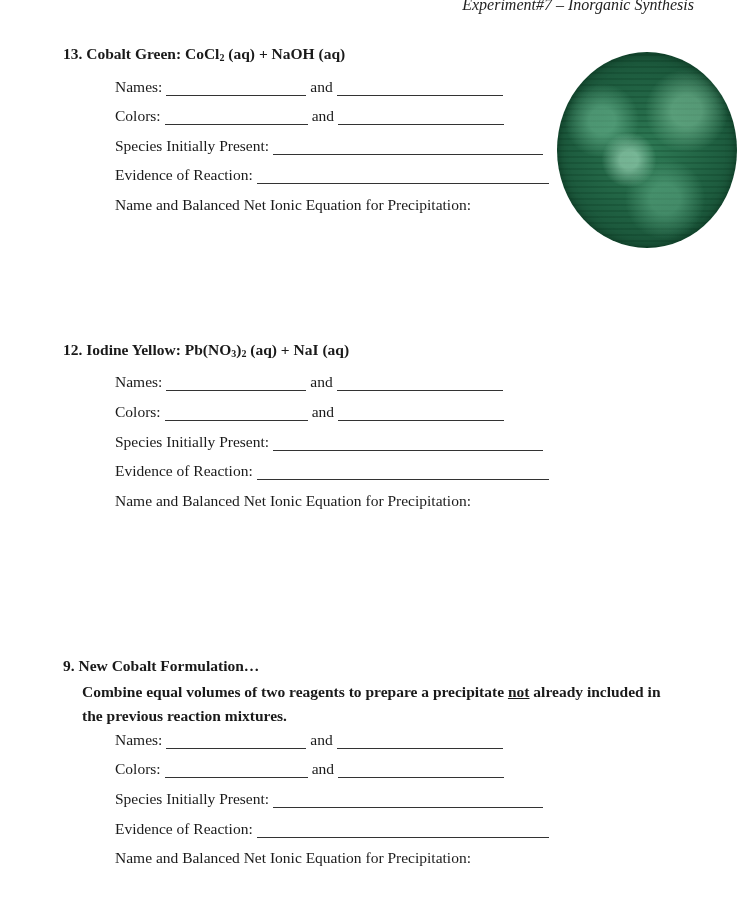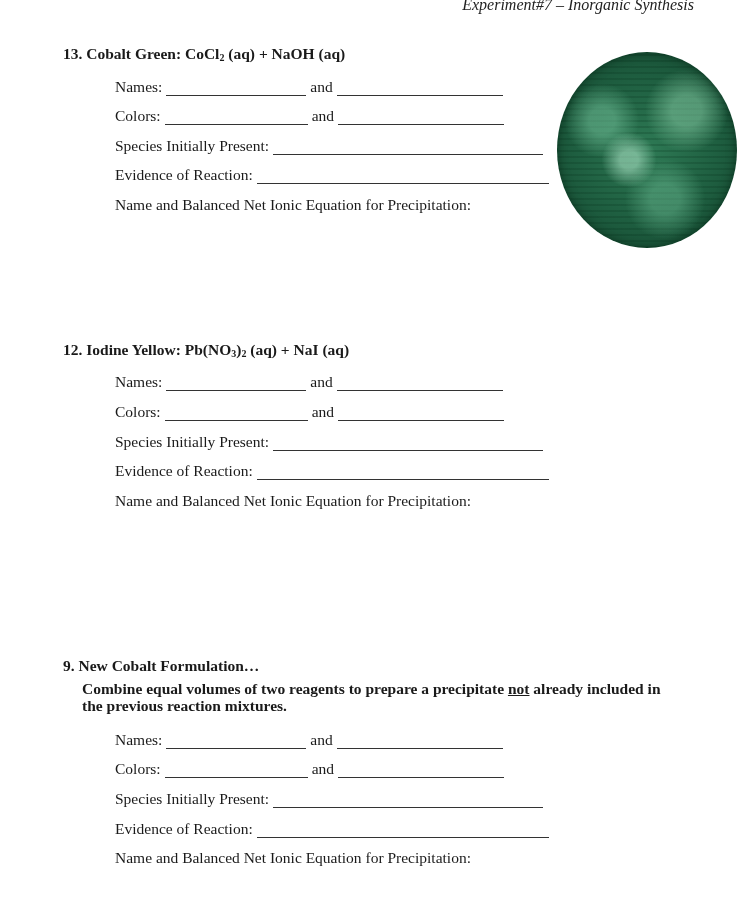--- a/index.html
+++ b/index.html
@@ -2,21 +2,21 @@
 <html><head>
 <meta charset="utf-8">
 <style>
   html, body { margin:0; padding:0; background:#ffffff; }
   body { width:738px; height:904px; position:relative; overflow:hidden;
          font-family:"DejaVu Serif","Liberation Serif",serif; color:#1a1a1a; }
   .hdr { position:absolute; right:44px; top:-4px; font-style:italic; font-size:16px;
          font-family:"Liberation Serif","DejaVu Serif",serif; color:#222; }
   .q-title { position:absolute; left:63px; font-weight:bold; font-size:15.5px;
              font-family:"Liberation Serif","DejaVu Serif",serif; }
-  .q-sub { position:absolute; left:82px; width:600px; font-weight:bold; font-size:15.5px; line-height:17px;
+  .q-sub { position:absolute; left:82px; width:600px; font-weight:bold; font-size:15.5px; line-height:24px;
            font-family:"Liberation Serif","DejaVu Serif",serif; }
   .q-sub u { text-decoration:underline; }
   .row { position:absolute; left:82px; font-size:15.5px; font-family:"Liberation Serif","DejaVu Serif",serif;
          display:flex; align-items:flex-end; height:20px;margin-left:33px; }
   .blank { display:inline-block; border-bottom:1px solid #333; height:15px; margin:0 4px; }
   .sub { font-size:10px; vertical-align:-2px; }
   .pigment { position:absolute; left:557px; top:52px; width:180px; height:196px; border-radius:50%;
     background:
       radial-gradient(circle at 40% 55%, rgba(180,235,205,0.55) 0 6%, transparent 18%),
       radial-gradient(circle at 72% 30%, rgba(140,210,170,0.5) 0 8%, transparent 22%),

